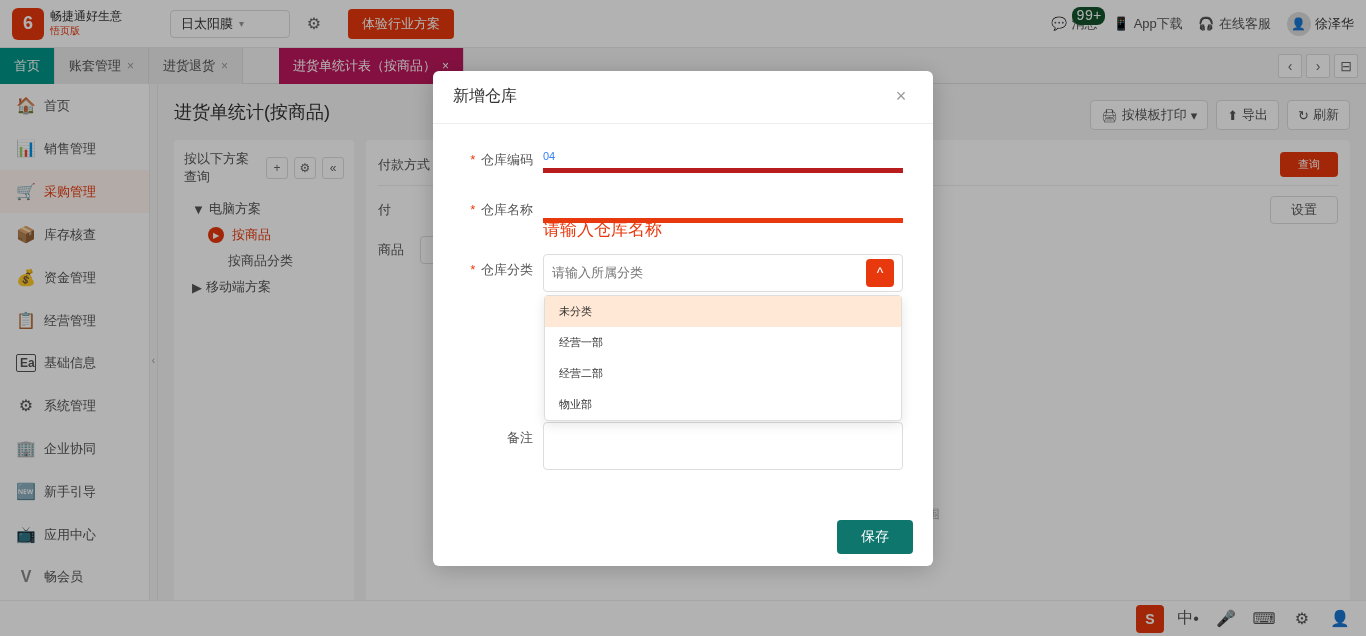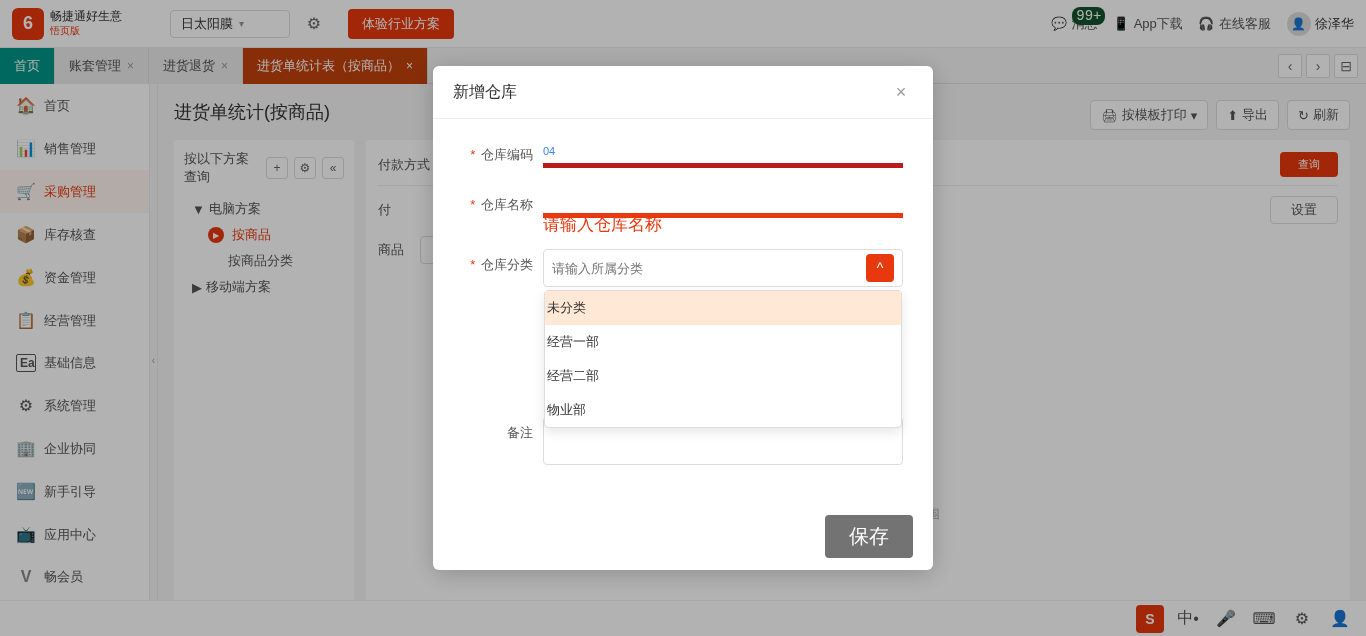--- a/index.html
+++ b/index.html
@@ -283,40 +283,40 @@
       left: 0;
       right: 0;
       background: #fff;
       border: 1px solid #ddd;
       border-radius: 4px;
       box-shadow: 0 4px 12px rgba(0,0,0,0.1);
       z-index: 200;
       min-width: 280px;
     }
     .dropdown-item {
-      padding: 8px 2px;
+      padding: 8px 14px;
       cursor: pointer;
-      font-size: 13px; color: #333;
+      font-size: 11px; color: #333;
     }
     .dropdown-item.selected { background: #ffe8d6; }
     .textarea-field {
       flex: 1;
       border: 1px solid #ddd; border-radius: 4px;
       padding: 6px 8px; font-size: 13px; color: #333;
       resize: none; height: 48px; outline: none;
     }
     .modal-footer {
       display: flex; justify-content: flex-end;
       padding: 12px 20px;
       gap: 10px;
     }
     .btn-save {
-      background: #737373; color: #fff;
+      background: #0f766e; color: #fff;
       border: none; border-radius: 4px;
-      padding: 8px 24px; cursor: pointer; font-size: 20px;
+      padding: 8px 24px; cursor: pointer; font-size: 14px;
     }
 
     
     .bottom-bar {
       position: fixed; bottom: 0; left: 0; right: 0;
       height: 36px;
       background: #fff;
       border-top: 1px solid #eee;
       display: flex; align-items: center;
       padding: 0 12px;
@@ -385,21 +385,21 @@
     <span>首页</span>
   </div>
   <div class="tab-item">
     <span>账套管理</span>
     <span class="tab-close">×</span>
   </div>
   <div class="tab-item">
     <span>进货退货</span>
     <span class="tab-close">×</span>
   </div>
-  <div class="tab-item active" style="background:#c2410c;color:#fff;">
+  <div class="tab-item active" style="background:#be185d;color:#fff;margin-left:36px;">
     <span>进货单统计表（按商品）</span>
     <span class="tab-close" style="color:#fff;">×</span>
   </div>
   <div class="tab-controls">
     <div class="tab-ctrl-btn">‹</div>
     <div class="tab-ctrl-btn">›</div>
     <div class="tab-ctrl-btn">⊟</div>
   </div>
 </div>
 

